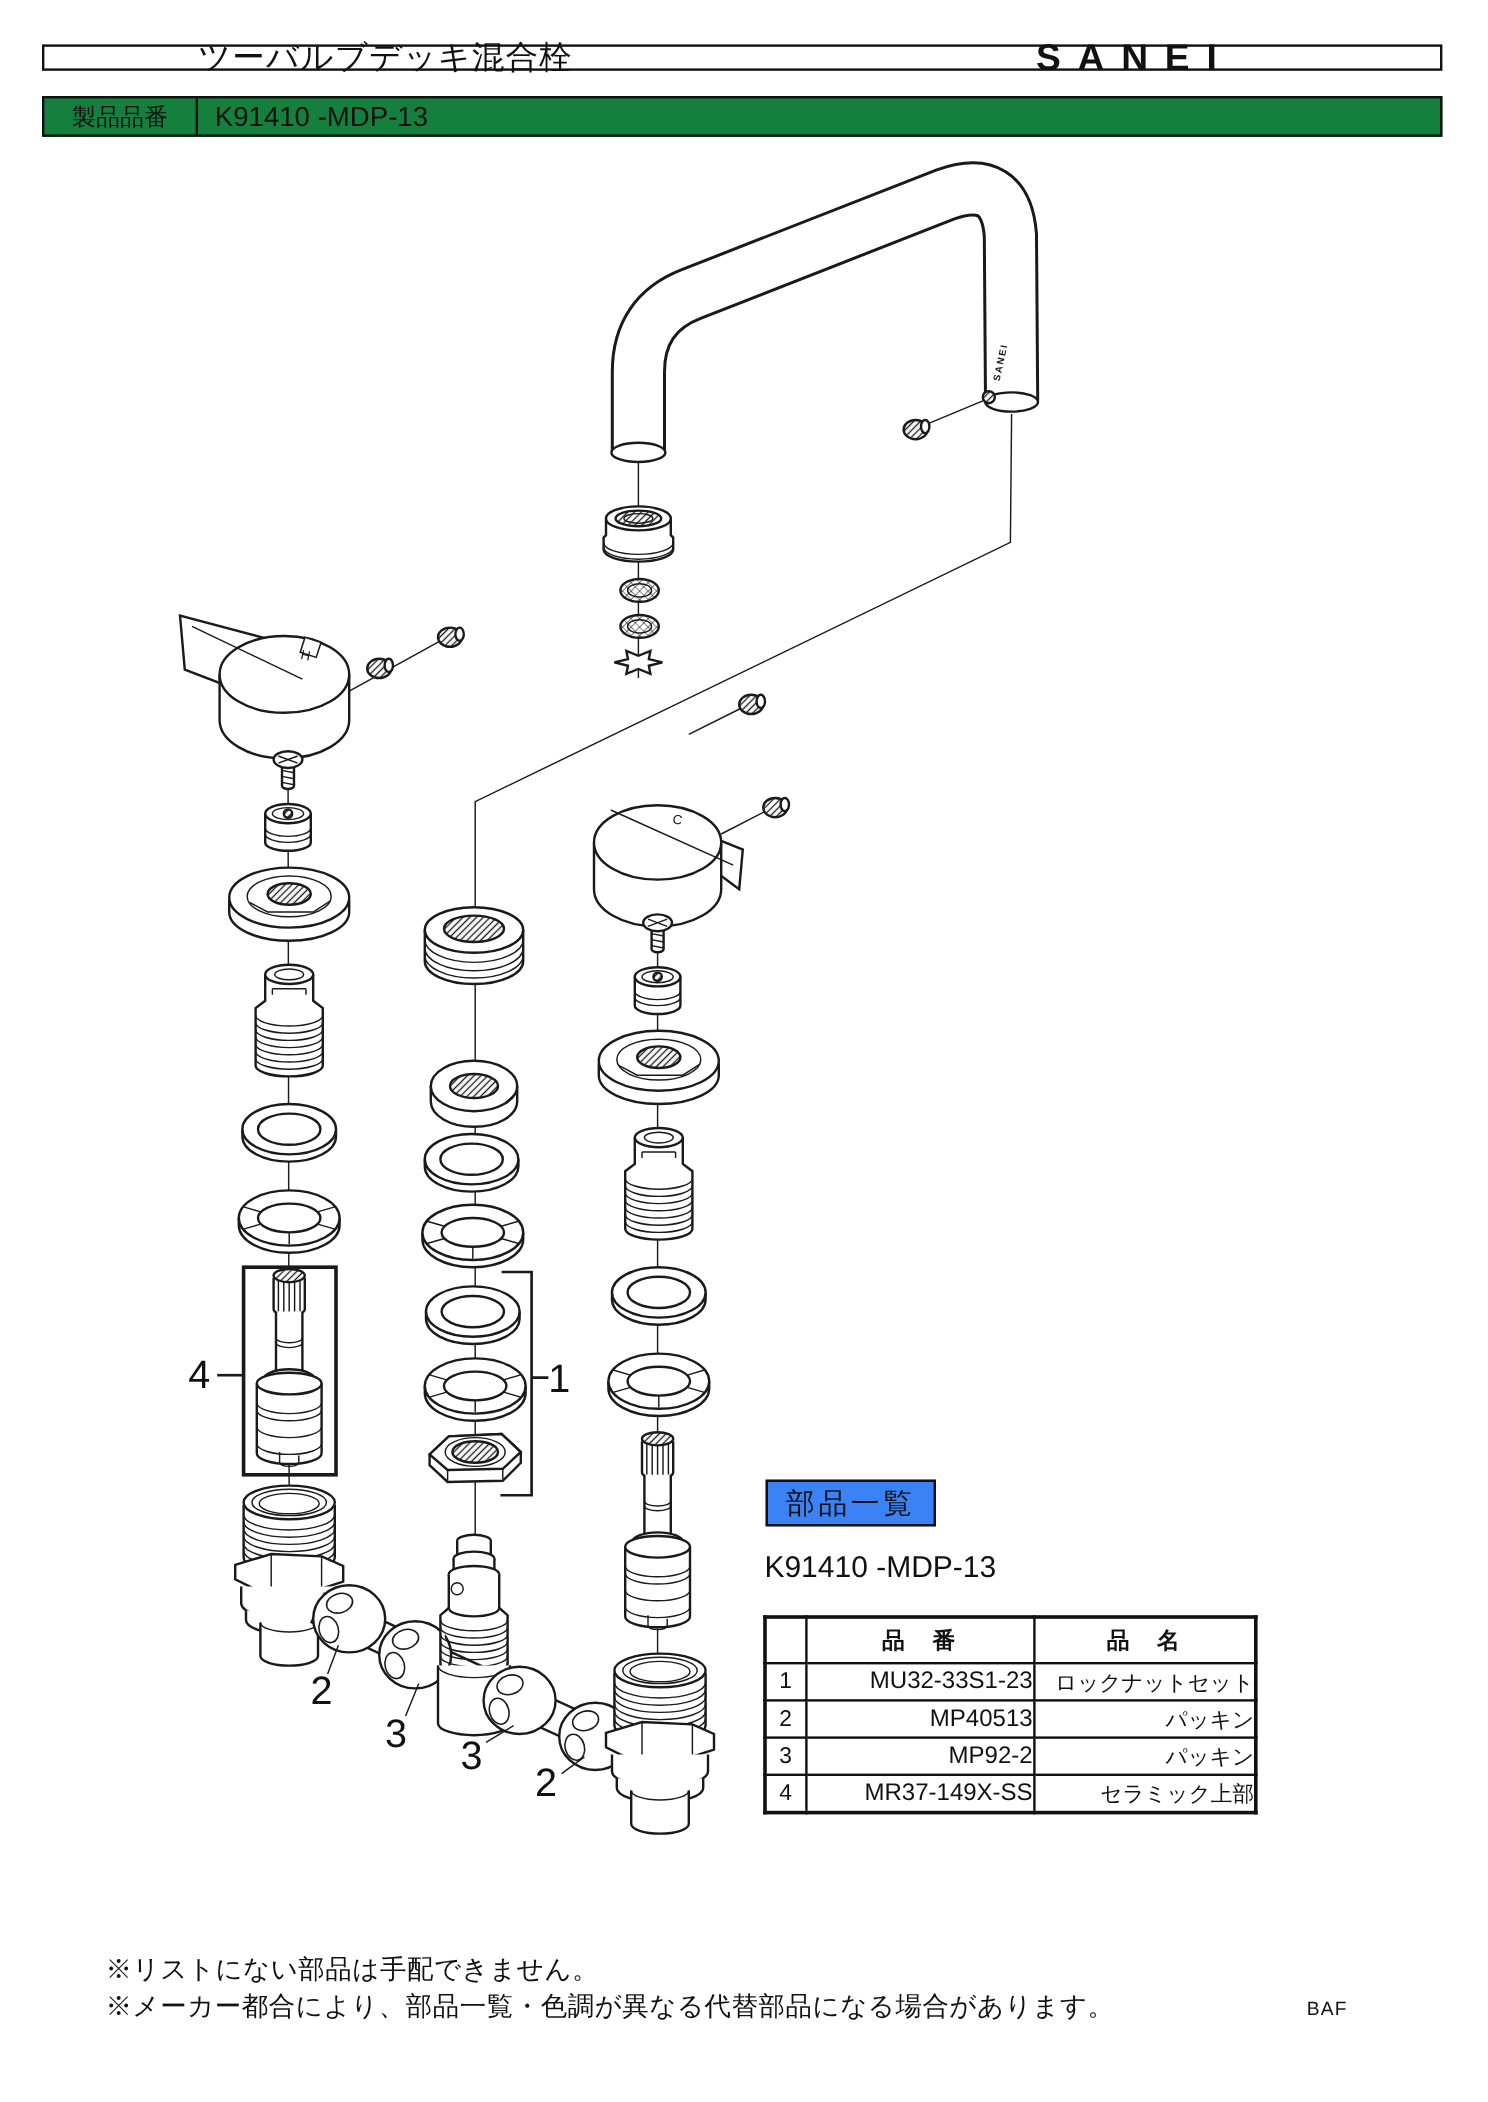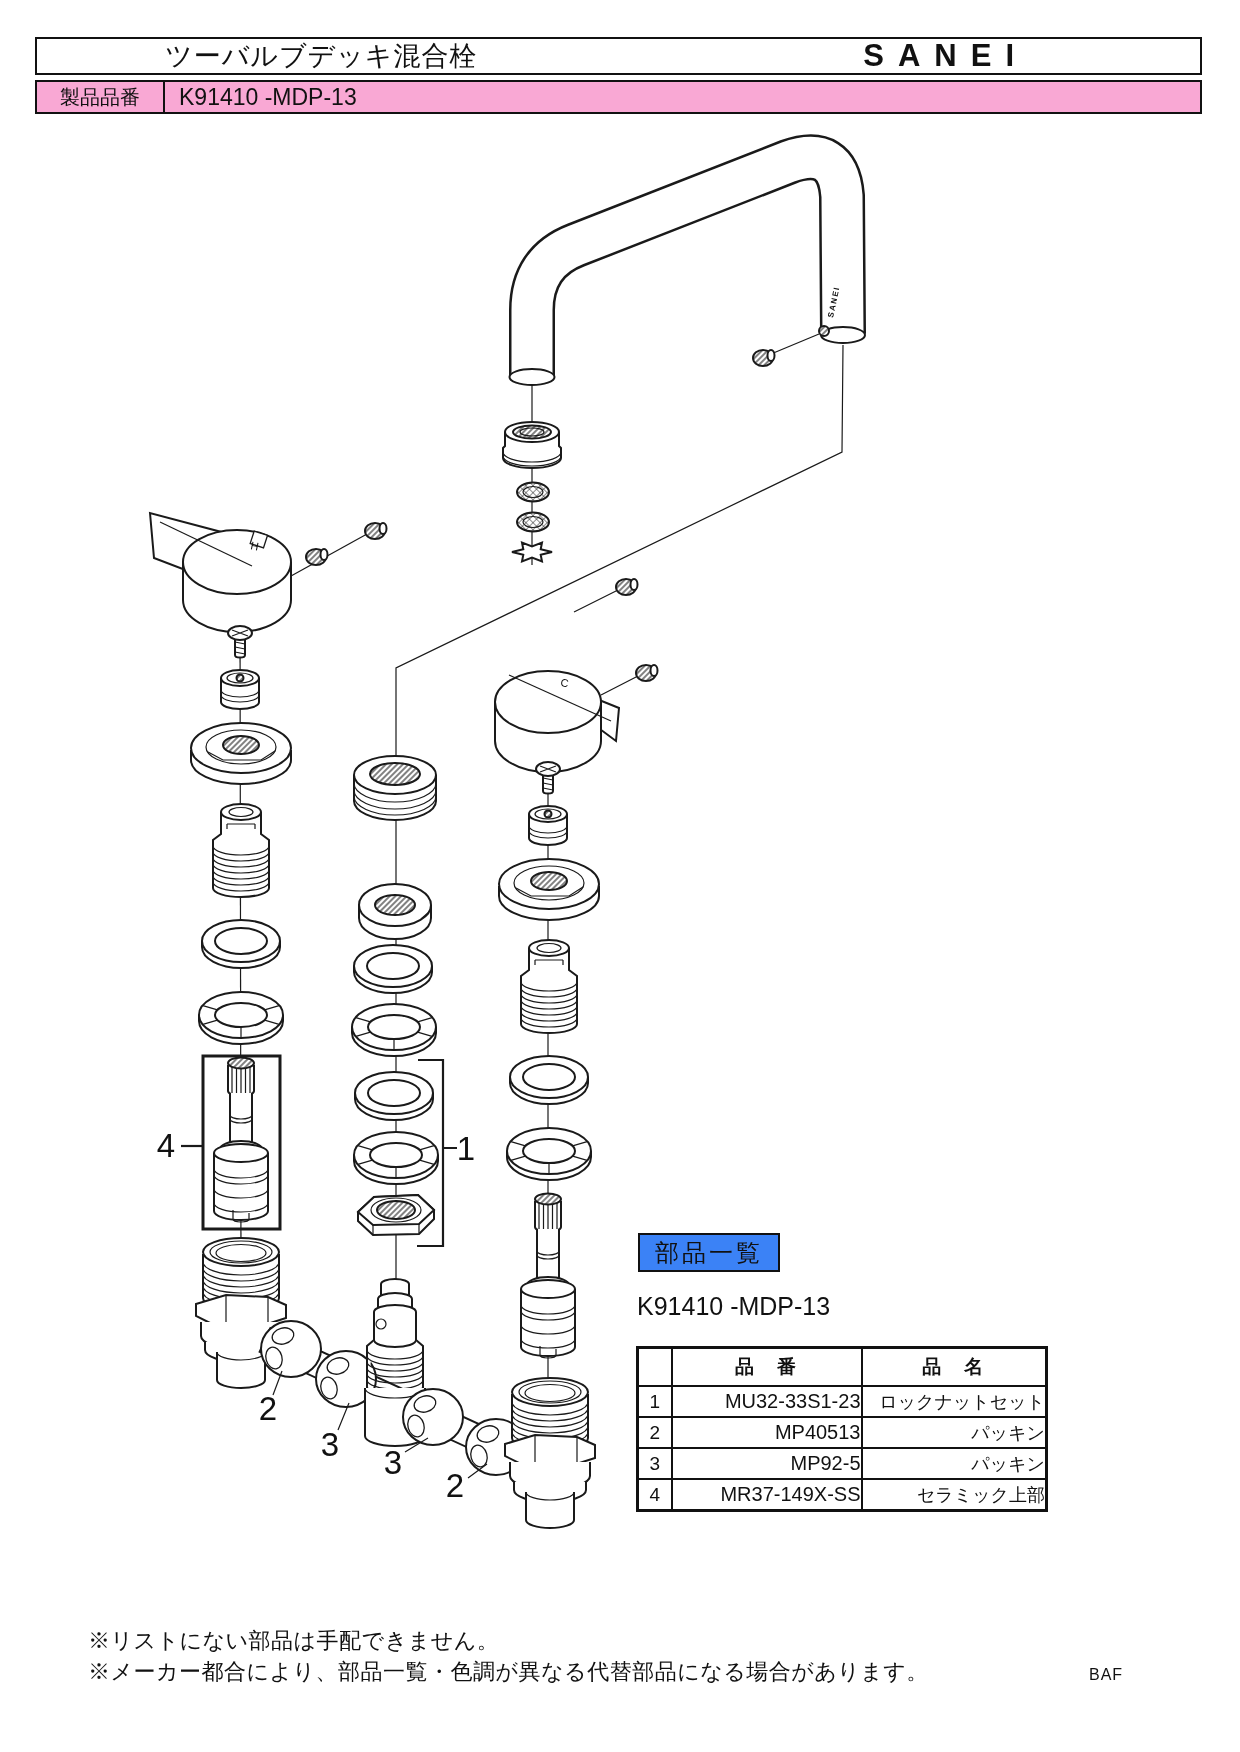--- a/index.html
+++ b/index.html
@@ -9,26 +9,26 @@
   svg.diagram{position:absolute;left:0;top:0;width:1240px;height:1752px;}
   .ol{fill:#fff;stroke:#1a1a1a;stroke-width:2;}
   .olw{fill:#fff;stroke:#1a1a1a;stroke-width:1.3;}
   .thin{fill:none;stroke:#1a1a1a;stroke-width:1.2;}
   .xln{fill:none;stroke:#1a1a1a;stroke-width:1.2;}
   .bk{fill:none;stroke:#1a1a1a;stroke-width:2.2;}
   .co{font:400 33px "Liberation Sans",sans-serif;fill:#111;text-anchor:middle;}
   .mark{font:400 11px "Liberation Sans",sans-serif;fill:#111;}
   .pipe-brand{font:700 8px "Liberation Sans",sans-serif;fill:#111;letter-spacing:1.5px;}
 
-  .title-bar{position:absolute;left:35px;top:37px;width:1167px;height:38px;border:2px solid #111;
+  .title-bar{position:absolute;left:35px;top:37px;width:1167px;height:22px;border:2px solid #111;
     box-sizing:border-box;display:flex;align-items:center;background:#fff;}
   .title-bar .title{margin-left:128px;font-size:27px;letter-spacing:1px;}
   .title-bar .brand{margin-left:auto;margin-right:172px;font-size:31px;font-weight:bold;letter-spacing:14px;}
   .product-bar{position:absolute;left:35px;top:80px;width:1167px;height:34px;border:2px solid #111;
-    box-sizing:border-box;display:flex;align-items:stretch;background:#f9a8d4;}
+    box-sizing:border-box;display:flex;align-items:stretch;background:#15803d;}
   .product-label{width:126px;border-right:2px solid #111;display:flex;align-items:center;justify-content:center;font-size:20px;}
   .product-code{display:flex;align-items:center;padding-left:14px;font-size:23px;}
 
   .parts-title-box{position:absolute;left:638px;top:1233px;width:142px;height:39px;border:2.5px solid #111;
     box-sizing:border-box;display:flex;align-items:center;justify-content:center;font-size:24px;letter-spacing:3px;background:#3b82f6;}
   .parts-model{position:absolute;left:637px;top:1292px;font-size:25px;}
 
   table.parts-table{position:absolute;left:636px;top:1346px;width:412px;border-collapse:collapse;table-layout:fixed;
     background:#fff;border:3px solid #111;}
   .parts-table col.c-no{width:34px;}
@@ -326,21 +326,21 @@
         <td class="td-pn">MU32-33S1-23</td>
         <td class="td-nm">ロックナットセット</td>
       </tr>
       <tr>
         <td class="td-no">2</td>
         <td class="td-pn">MP40513</td>
         <td class="td-nm">パッキン</td>
       </tr>
       <tr>
         <td class="td-no">3</td>
-        <td class="td-pn">MP92-5</td>
+        <td class="td-pn">MP92-2</td>
         <td class="td-nm">パッキン</td>
       </tr>
       <tr>
         <td class="td-no">4</td>
         <td class="td-pn">MR37-149X-SS</td>
         <td class="td-nm">セラミック上部</td>
       </tr>
     </tbody>
   </table>
 

